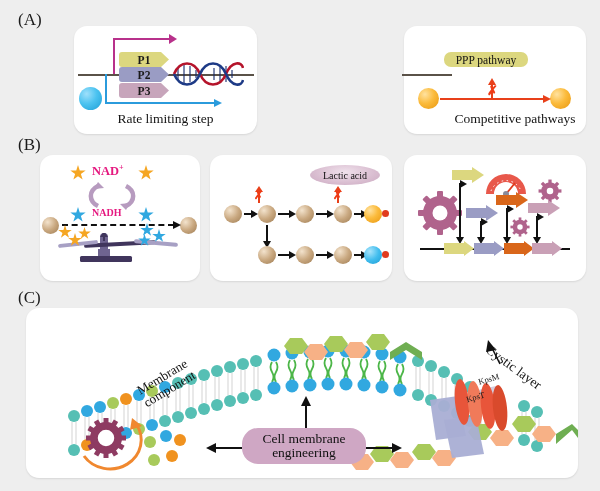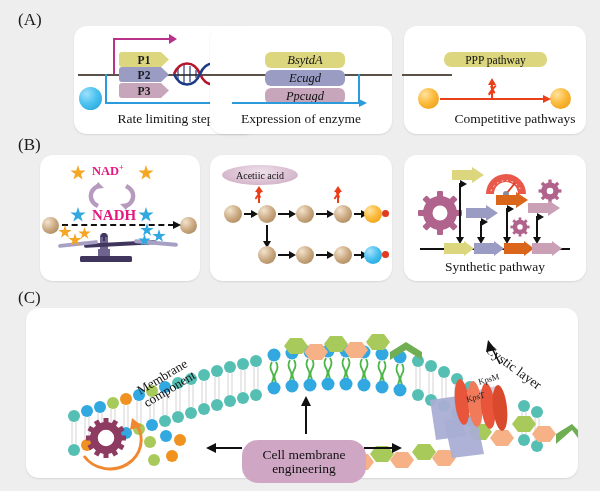--- a/index.html
+++ b/index.html
@@ -140,39 +140,24 @@
       <path d="M2,15 C8,1 22,1 28,15 C34,29 48,29 54,15 C60,1 70,3 71,9" fill="none" stroke="#b5142b" stroke-width="2.6"></path>
       <path d="M2,15 C8,29 22,29 28,15 C34,1 48,1 54,15 C60,29 70,27 71,21" fill="none" stroke="#1d3a86" stroke-width="2.6"></path>
     </svg>
 
     <div class="sphere blue" style="left:5px;top:61px;width:23px;height:23px;"></div>
     <div class="vline" style="left:31px;top:48px;width:2px;height:29px;background:#2b9bdc;"></div>
     <div class="arr-blue" style="left:31px;top:76px;width:110px;"></div>
     <div class="cap" style="left:0;top:85px;">Rate limiting step</div>
   </div>
 
-  <div class="panel" style="left:210px;top:26px;width:182px;height:108px;">
-    <div class="hline" style="left:0px;top:48px;width:182px;height:1.8px;"></div>
-    <div class="gene" style="left:55px;top:26px;width:80px;background:#dcd77f;">
-      <span>BsytdA</span>
-    </div>
-    <div class="gene" style="left:55px;top:44px;width:80px;background:#9a9cc4;">
-      <span>Ecugd</span>
-    </div>
-    <div class="gene" style="left:55px;top:62px;width:80px;background:#c7a5bb;">
-      <span>Ppcugd</span>
-    </div>
-    <div class="vline" style="left:148px;top:48px;width:2px;height:29px;background:#2b9bdc;"></div>
-    <div class="arr-blue" style="left:22px;top:76px;width:128px;"></div>
-    <div class="cap" style="left:0;top:85px;">Expression of enzyme</div>
-  </div>
 
   <div class="panel" style="left:404px;top:26px;width:182px;height:108px;">
     <div class="hline" style="left:-2px;top:48px;width:50px;height:1.8px;"></div>
-    <div class="pwbox" style="left:40px;top:26px;width:103px;background:#dcd77f;">
+    <div class="pwbox" style="left:40px;top:26px;width:84px;background:#dcd77f;">
       <span>PPP pathway</span>
     </div>
 
     <div class="sphere orange" style="left:14px;top:62px;width:21px;height:21px;"></div>
     <div class="sphere orange" style="left:146px;top:62px;width:21px;height:21px;"></div>
     <div class="arr-red" style="left:36px;top:72px;width:104px;"></div>
 
     <div class="vline" style="left:87px;top:58px;width:2px;height:16px;background:#e8401a;"></div>
     <div style="position:absolute;left:83.5px;top:52px;border-bottom:7px solid #e8401a;border-left:4.5px solid transparent;border-right:4.5px solid transparent;"></div>
     <div class="cross" style="left:83px;top:58px;">✗</div>
@@ -191,21 +176,21 @@
 
     <svg style="position:absolute;left:48px;top:25px;" width="48" height="32" viewBox="0 0 48 32">
       <path d="M10,6 A16,12 0 0,0 10,26" fill="none" stroke="#b79bbf" stroke-width="4.5"></path>
       <path d="M38,26 A16,12 0 0,0 38,6" fill="none" stroke="#b79bbf" stroke-width="4.5"></path>
       <polygon points="10,2 16,8 6,9" fill="#b79bbf"></polygon>
       <polygon points="38,30 32,24 42,23" fill="#b79bbf"></polygon>
     </svg>
 
     <div class="star" style="left:30px;top:52px;width:16px;height:16px;background:#31a8e0;"></div>
     <div class="star" style="left:98px;top:52px;width:16px;height:16px;background:#31a8e0;"></div>
-    <div style="position:absolute;left:52px;top:52px;font-family:'Liberation Serif',serif;font-size:15px;color:#e5187f;font-weight:bold;">NADH</div>
+    <div style="position:absolute;left:52px;top:52px;font-family:'Liberation Serif',serif;font-size:10px;color:#e5187f;font-weight:bold;">NADH</div>
 
     <div class="sphere tan" style="left:2px;top:62px;width:17px;height:17px;"></div>
     <div class="sphere tan" style="left:140px;top:62px;width:17px;height:17px;"></div>
     <div style="position:absolute;left:22px;top:69px;width:112px;border-top:2px dashed #111;"></div>
     <div style="position:absolute;left:133px;top:65.5px;border-left:8px solid #111;border-top:4px solid transparent;border-bottom:4px solid transparent;"></div>
 
     <svg style="position:absolute;left:14px;top:78px;" width="132" height="30" viewBox="0 0 132 30">
       <rect x="46" y="4" width="8" height="16" rx="2" fill="#6f6490"></rect>
       <rect x="30" y="9" width="72" height="4" rx="2" fill="#40355c" transform="rotate(-3 66 11)"></rect>
       <rect x="4" y="9" width="40" height="4" rx="2" fill="#a7a0c4" transform="rotate(-6 24 11)"></rect>
@@ -220,22 +205,22 @@
     <div class="star" style="left:18px;top:70px;width:14px;height:14px;background:#f5a623;"></div>
     <div class="star" style="left:28px;top:78px;width:14px;height:14px;background:#f5a623;"></div>
     <div class="star" style="left:38px;top:72px;width:13px;height:13px;background:#f5a623;"></div>
     <div class="star" style="left:100px;top:68px;width:14px;height:14px;background:#31a8e0;"></div>
     <div class="star" style="left:112px;top:74px;width:14px;height:14px;background:#31a8e0;"></div>
     <div class="star" style="left:98px;top:79px;width:13px;height:13px;background:#31a8e0;"></div>
 
   </div>
 
   <div class="panel" style="left:210px;top:155px;width:182px;height:126px;">
-    <div class="ellipse-lab" style="left:12px;top:10px;width:76px;height:20px;">
-      <span>Acetiic acid</span>
+    <div class="ellipse-lab" style="left:100px;top:10px;width:70px;height:20px;">
+      <span>Lactic acid</span>
     </div>
 
     <div class="vline" style="left:48px;top:36px;width:1.8px;height:12px;background:#e8401a;"></div>
     <div style="position:absolute;left:45px;top:31px;border-bottom:6px solid #e8401a;border-left:4px solid transparent;border-right:4px solid transparent;"></div>
     <div class="cross" style="left:44px;top:35px;font-size:11px;">✗</div>
 
     <div class="vline" style="left:127px;top:36px;width:1.8px;height:12px;background:#e8401a;"></div>
     <div style="position:absolute;left:124px;top:31px;border-bottom:6px solid #e8401a;border-left:4px solid transparent;border-right:4px solid transparent;"></div>
     <div class="cross" style="left:123px;top:35px;font-size:11px;">✗</div>
 
@@ -348,21 +333,20 @@
     <svg style="position:absolute;left:70px;top:86px;" width="30" height="15" viewBox="0 0 30 15">
       <polygon points="0,2 20,2 20,0 30,7.5 20,15 20,13 0,13" fill="#9a9cc4"></polygon>
     </svg>
     <svg style="position:absolute;left:100px;top:86px;" width="30" height="15" viewBox="0 0 30 15">
       <polygon points="0,2 20,2 20,0 30,7.5 20,15 20,13 0,13" fill="#d9661a"></polygon>
     </svg>
     <svg style="position:absolute;left:128px;top:86px;" width="30" height="15" viewBox="0 0 30 15">
       <polygon points="0,2 20,2 20,0 30,7.5 20,15 20,13 0,13" fill="#c9a0b6"></polygon>
     </svg>
 
-    <div class="cap" style="left:0;top:104px;">Synthetic pathway</div>
   </div>
 
   <div class="sec-label" style="left:18px;top:288px;">(C)</div>
 
   <div class="panel" style="left:26px;top:308px;width:552px;height:170px;">
 
     <svg style="position:absolute;left:0;top:0;" width="552" height="170" viewBox="0 0 552 170">
       <defs>
         <g id="tailset"></g>
       </defs>
@@ -652,21 +636,21 @@
       <span>Cystic layer</span>
     </div>
 
     <div class="nlab" style="left:452px;top:66px;transform:rotate(-16deg);">
       <span>KpsM</span>
     </div>
     <div class="nlab" style="left:440px;top:84px;transform:rotate(-16deg);">
       <span>KpsT</span>
     </div>
 
-    <div class="cellbox" style="left:216px;top:132px;width:124px;height:43px;">
+    <div class="cellbox" style="left:216px;top:120px;width:124px;height:36px;">
       <div>
         <div>Cell membrane</div>
         <div>engineering</div>
       </div>
     </div>
 
   </div>
 
 </div>
 

